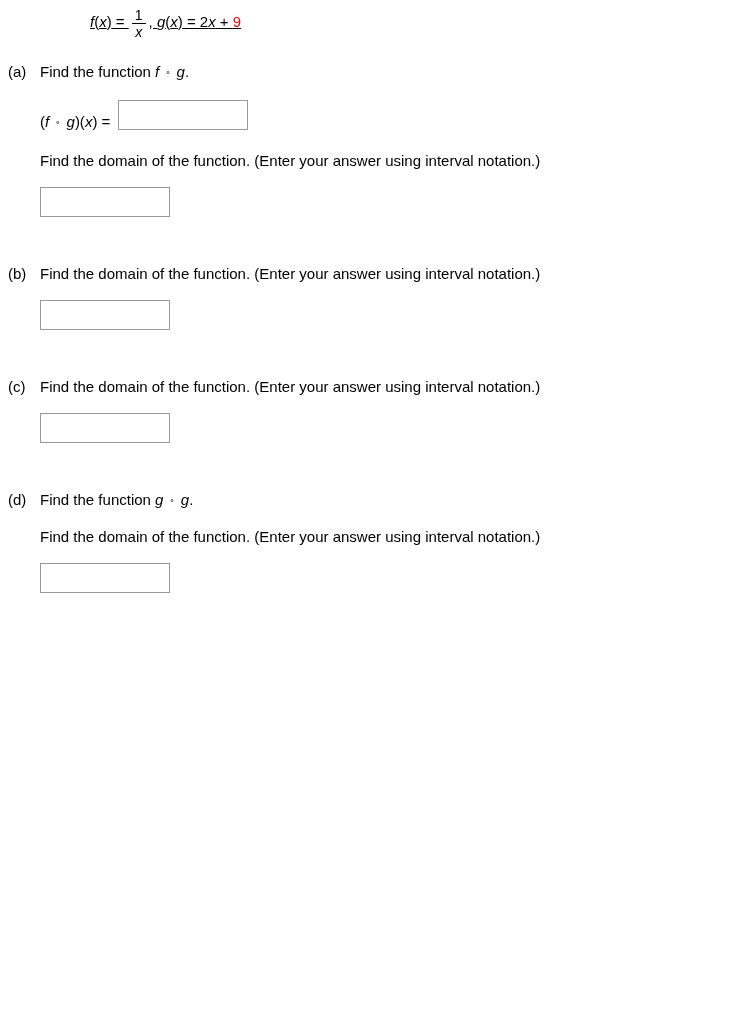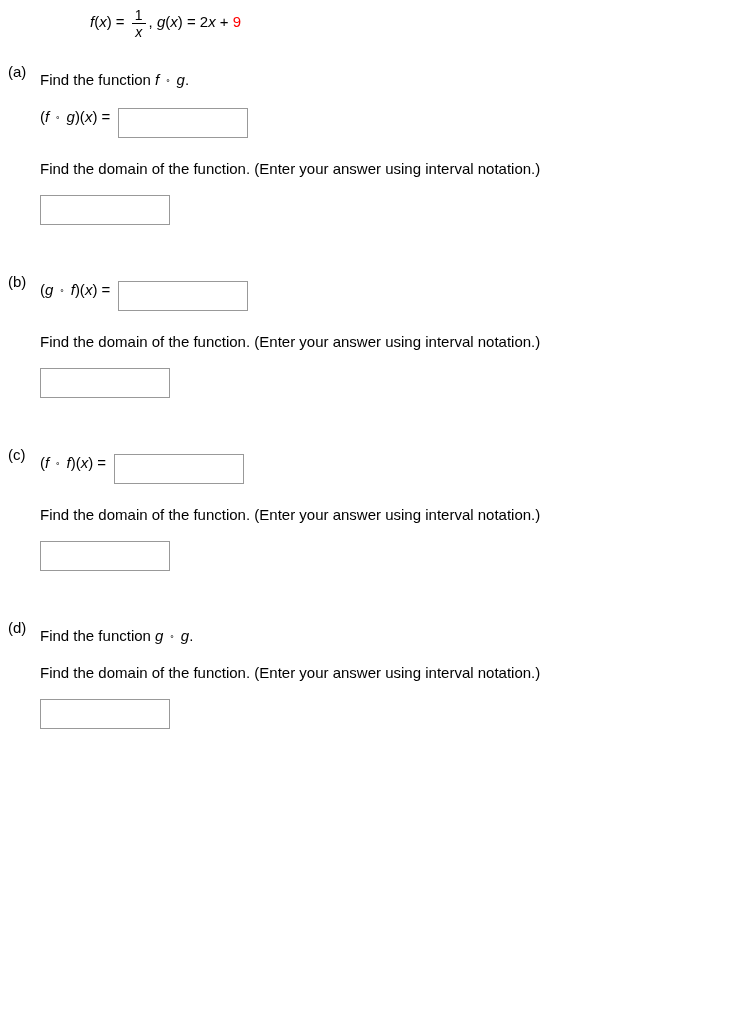--- a/index.html
+++ b/index.html
@@ -14,20 +14,21 @@
       padding: 0;
       width: 752px;
     }
     .content {
       padding: 4px 0 20px 0;
     }
     .given {
       padding-left: 90px;
       margin-bottom: 24px;
       margin-top: 4px;
+      text-decoration: underline;
     }
     .italic {
       font-style: italic;
     }
     .red {
       color: #ff0000;
     }
     .fraction {
       display: inline-block;
       vertical-align: middle;
@@ -52,28 +53,27 @@
       align-items: flex-start;
       margin-bottom: 6px;
     }
     .part-label {
       width: 40px;
       flex-shrink: 0;
       padding-left: 8px;
     }
     .part-body {
       flex: 1;
-      margin-top: 8px;
     }
     .prompt-line {
       margin-bottom: 20px;
     }
     .answer-row {
       display: flex;
-      align-items: flex-start;
+      align-items: flex-end;
       margin-bottom: 22px;
     }
     .answer-label {
       margin-right: 8px;
     }
     .answer-input {
       width: 130px;
       height: 30px;
       border: 1px solid #999;
       padding: 2px 4px;
@@ -124,40 +124,28 @@
         <input type="text" class="answer-input" style="">
       </div>
       <div class="domain-prompt">Find the domain of the function. (Enter your answer using interval notation.)</div>
       <input type="text" class="domain-input" style="">
     </div>
   </div>
 
   <div class="part">
     <div class="part-label">(b)</div>
     <div class="part-body">
-      <div class="answer-row">
-        <span class="answer-label">
-          <span>(</span><span class="italic">g</span> <span class="compose-circ">∘</span> <span class="italic">f</span><span>)(</span><span class="italic">x</span><span>) = </span>
-        </span>
-        <input type="text" class="answer-input" style="">
-      </div>
       <div class="domain-prompt">Find the domain of the function. (Enter your answer using interval notation.)</div>
       <input type="text" class="domain-input" style="">
     </div>
   </div>
 
   <div class="part">
     <div class="part-label">(c)</div>
     <div class="part-body">
-      <div class="answer-row">
-        <span class="answer-label">
-          <span>(</span><span class="italic">f</span> <span class="compose-circ">∘</span> <span class="italic">f</span><span>)(</span><span class="italic">x</span><span>) = </span>
-        </span>
-        <input type="text" class="answer-input" style="">
-      </div>
       <div class="domain-prompt">Find the domain of the function. (Enter your answer using interval notation.)</div>
       <input type="text" class="domain-input" style="">
     </div>
   </div>
 
   <div class="part">
     <div class="part-label">(d)</div>
     <div class="part-body">
       <div class="prompt-line">
         <span>Find the function </span><span class="italic">g</span> <span class="compose-circ">∘</span> <span class="italic">g</span><span>.</span>

